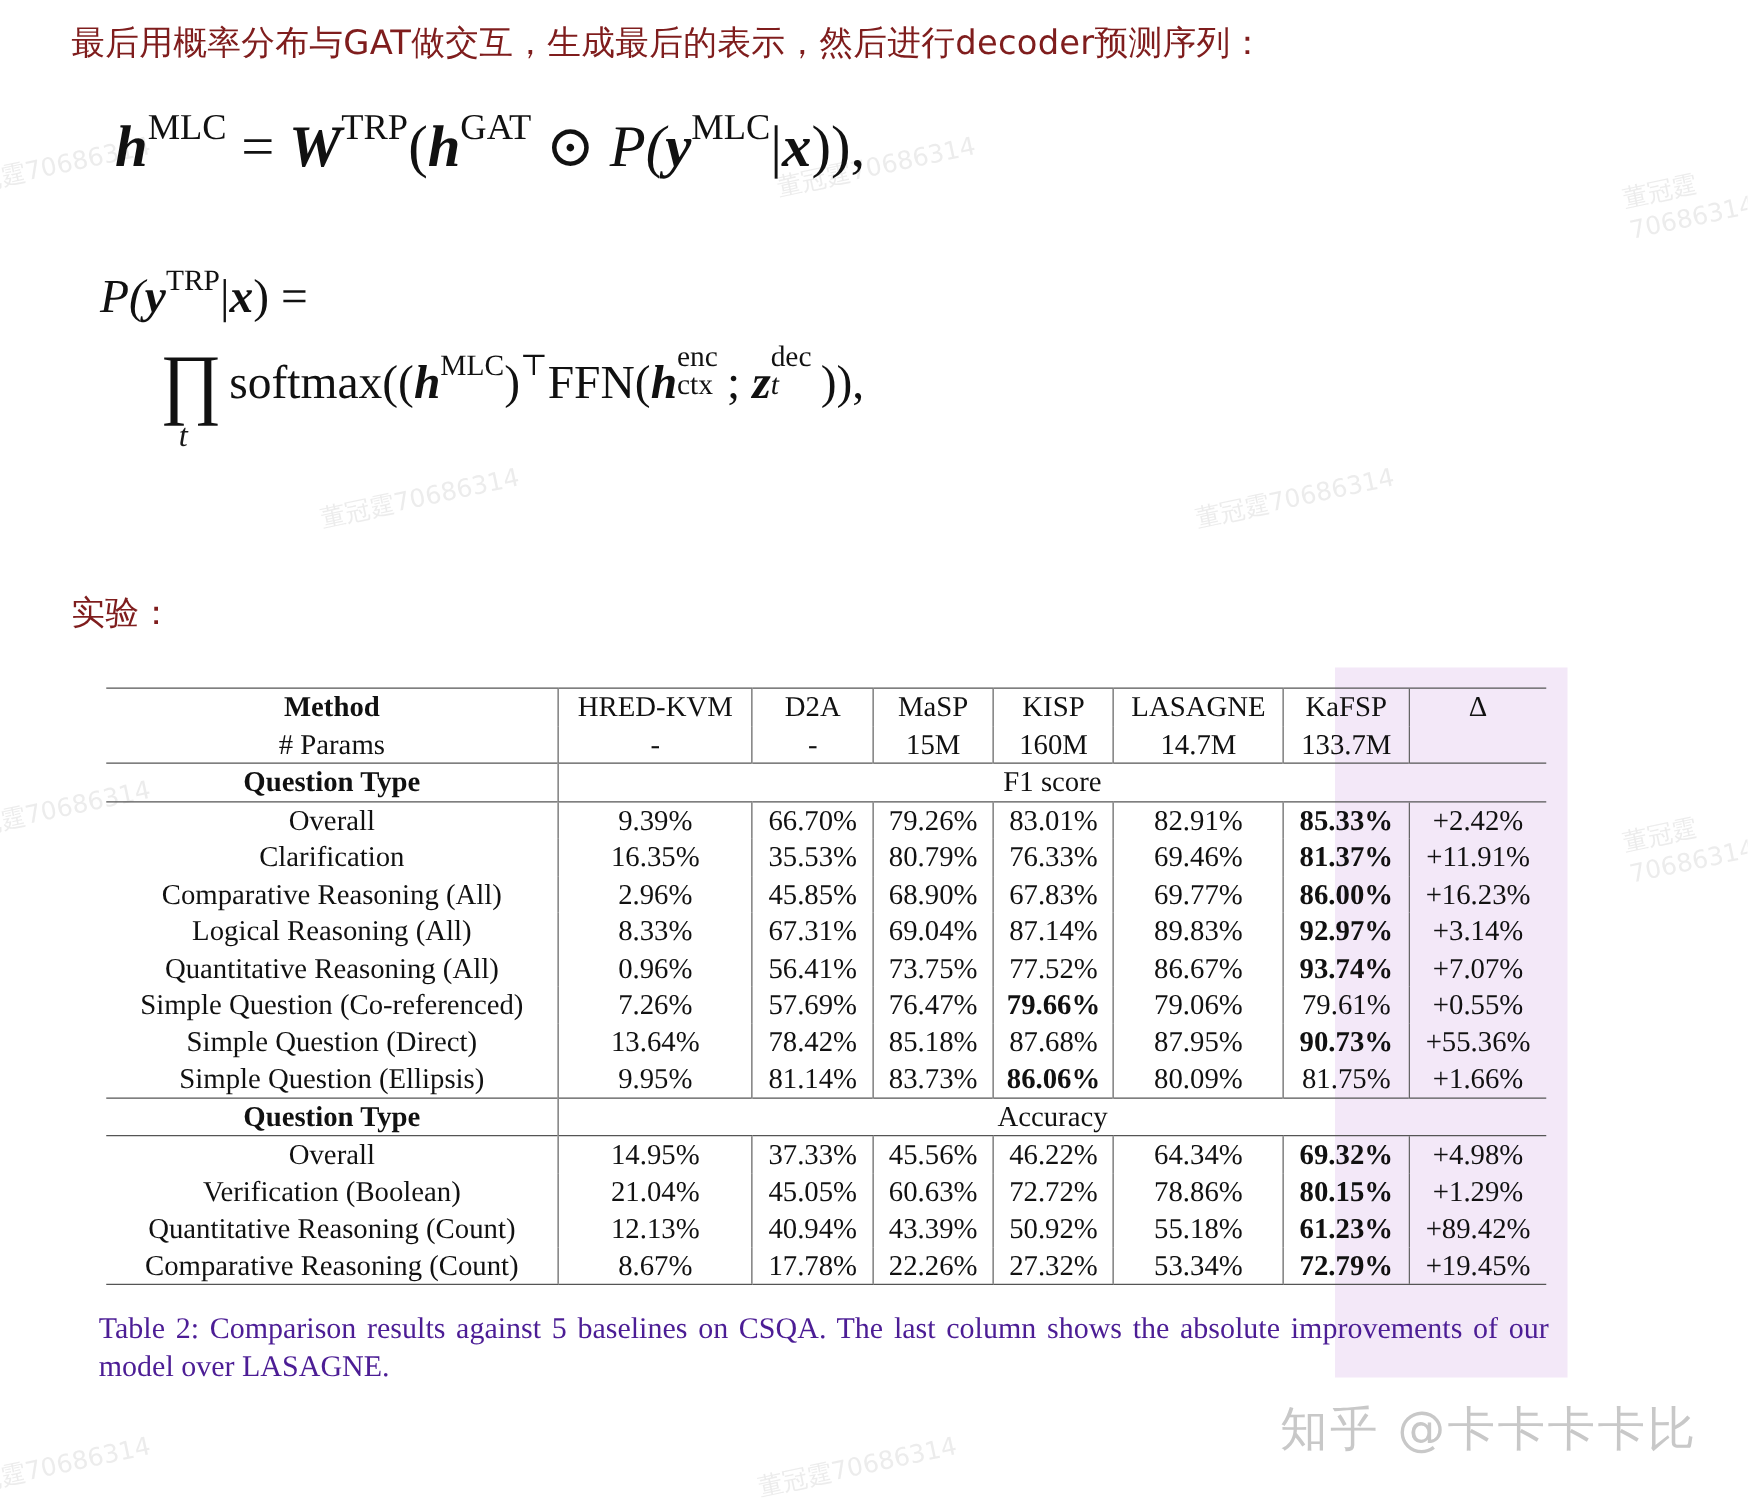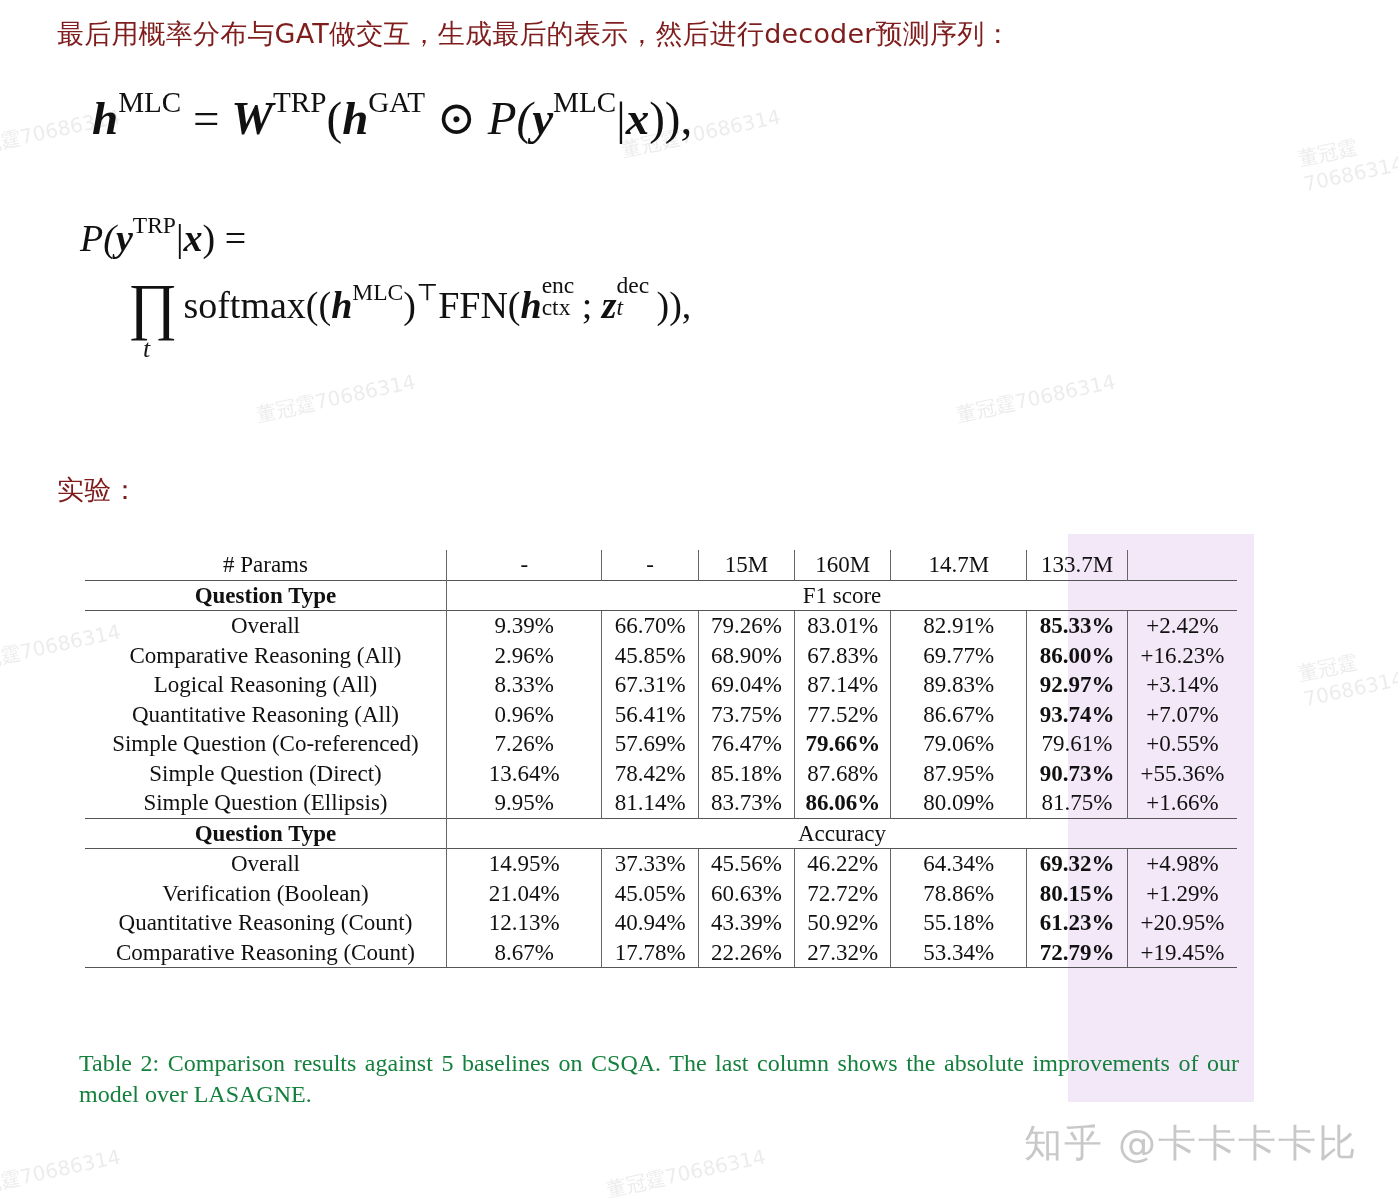--- a/index.html
+++ b/index.html
@@ -29,21 +29,21 @@
     table.results td { padding: 0 6px; height: 29.5px; text-align: center; line-height: 29px; white-space: nowrap; }
     table.results tr.top-rule td { border-top: 1.5px solid #555; }
     table.results tr.rule td { border-top: 1.2px solid #555; }
     table.results tr.bottom-rule td { border-bottom: 1.5px solid #555; }
     table.results td.vl { border-left: 1.2px solid #666; }
     table.results .bold { font-weight: bold; }
     .col0 { width: 330px; } .col1 { width: 142px; } .col2 { width: 88px; } .col3 { width: 88px; }
     .col4 { width: 64px; } .col5 { width: 124px; } .col6 { width: 92px; } .col7 { width: 100px; }
 
     .caption { position: absolute; left: 79px; top: 1048px; width: 1160px; font-family: "Liberation Serif", "DejaVu Serif", serif;
-      font-size: 24px; line-height: 31px; color: #15803d; text-align: justify; text-align-last: left; }
+      font-size: 24px; line-height: 31px; color: #4c1d95; text-align: justify; text-align-last: left; }
 
     .watermark { position: absolute; font-family: "DejaVu Sans", sans-serif; font-size: 20px; color: rgba(200,200,200,0.35); transform: rotate(-12deg); pointer-events: none; }
     .brand { position: absolute; left: 1024px; top: 1118px; font-family: "DejaVu Sans", sans-serif; font-size: 38px; color: #c8c8c8; letter-spacing: 2px; }
   </style>
 </head>
 <body>
 
 <div class="watermark" style="left:-40px; top:120px;">董冠霆70686314</div>
 <div class="watermark" style="left:620px; top:120px;">董冠霆70686314</div>
 <div class="watermark" style="left:1300px; top:135px;">董冠霆70686314</div>
@@ -82,20 +82,30 @@
     <col class="col0">
       <col class="col1">
       <col class="col2">
       <col class="col3">
       <col class="col4">
       <col class="col5">
       <col class="col6">
       <col class="col7">
   </colgroup>
   <tbody id="tbody">
+    <tr class="top-rule">
+      <td class="bold">Method</td>
+      <td class="vl">HRED-KVM</td>
+      <td class="vl">D2A</td>
+      <td class="vl">MaSP</td>
+      <td class="vl">KISP</td>
+      <td class="vl">LASAGNE</td>
+      <td class="vl">KaFSP</td>
+      <td class="vl">Δ</td>
+    </tr>
     <tr>
       <td># Params</td>
       <td class="vl">-</td>
       <td class="vl">-</td>
       <td class="vl">15M</td>
       <td class="vl">160M</td>
       <td class="vl">14.7M</td>
       <td class="vl">133.7M</td>
       <td class="vl"></td>
     </tr>
@@ -107,20 +117,30 @@
         <td>Overall</td>
         <td class="vl">9.39%</td>
         <td class="vl">66.70%</td>
         <td class="vl">79.26%</td>
         <td class="vl">83.01%</td>
         <td class="vl">82.91%</td>
         <td class="vl bold">85.33%</td>
         <td class="vl">+2.42%</td>
       </tr>
       <tr>
+        <td>Clarification</td>
+        <td class="vl">16.35%</td>
+        <td class="vl">35.53%</td>
+        <td class="vl">80.79%</td>
+        <td class="vl">76.33%</td>
+        <td class="vl">69.46%</td>
+        <td class="vl bold">81.37%</td>
+        <td class="vl">+11.91%</td>
+      </tr>
+      <tr>
         <td>Comparative Reasoning (All)</td>
         <td class="vl">2.96%</td>
         <td class="vl">45.85%</td>
         <td class="vl">68.90%</td>
         <td class="vl">67.83%</td>
         <td class="vl">69.77%</td>
         <td class="vl bold">86.00%</td>
         <td class="vl">+16.23%</td>
       </tr>
       <tr>
@@ -198,21 +218,21 @@
         <td class="vl">+1.29%</td>
       </tr>
       <tr>
         <td>Quantitative Reasoning (Count)</td>
         <td class="vl">12.13%</td>
         <td class="vl">40.94%</td>
         <td class="vl">43.39%</td>
         <td class="vl">50.92%</td>
         <td class="vl">55.18%</td>
         <td class="vl bold">61.23%</td>
-        <td class="vl">+20.95%</td>
+        <td class="vl">+89.42%</td>
       </tr>
       <tr class=" bottom-rule">
         <td>Comparative Reasoning (Count)</td>
         <td class="vl">8.67%</td>
         <td class="vl">17.78%</td>
         <td class="vl">22.26%</td>
         <td class="vl">27.32%</td>
         <td class="vl">53.34%</td>
         <td class="vl bold">72.79%</td>
         <td class="vl">+19.45%</td>

